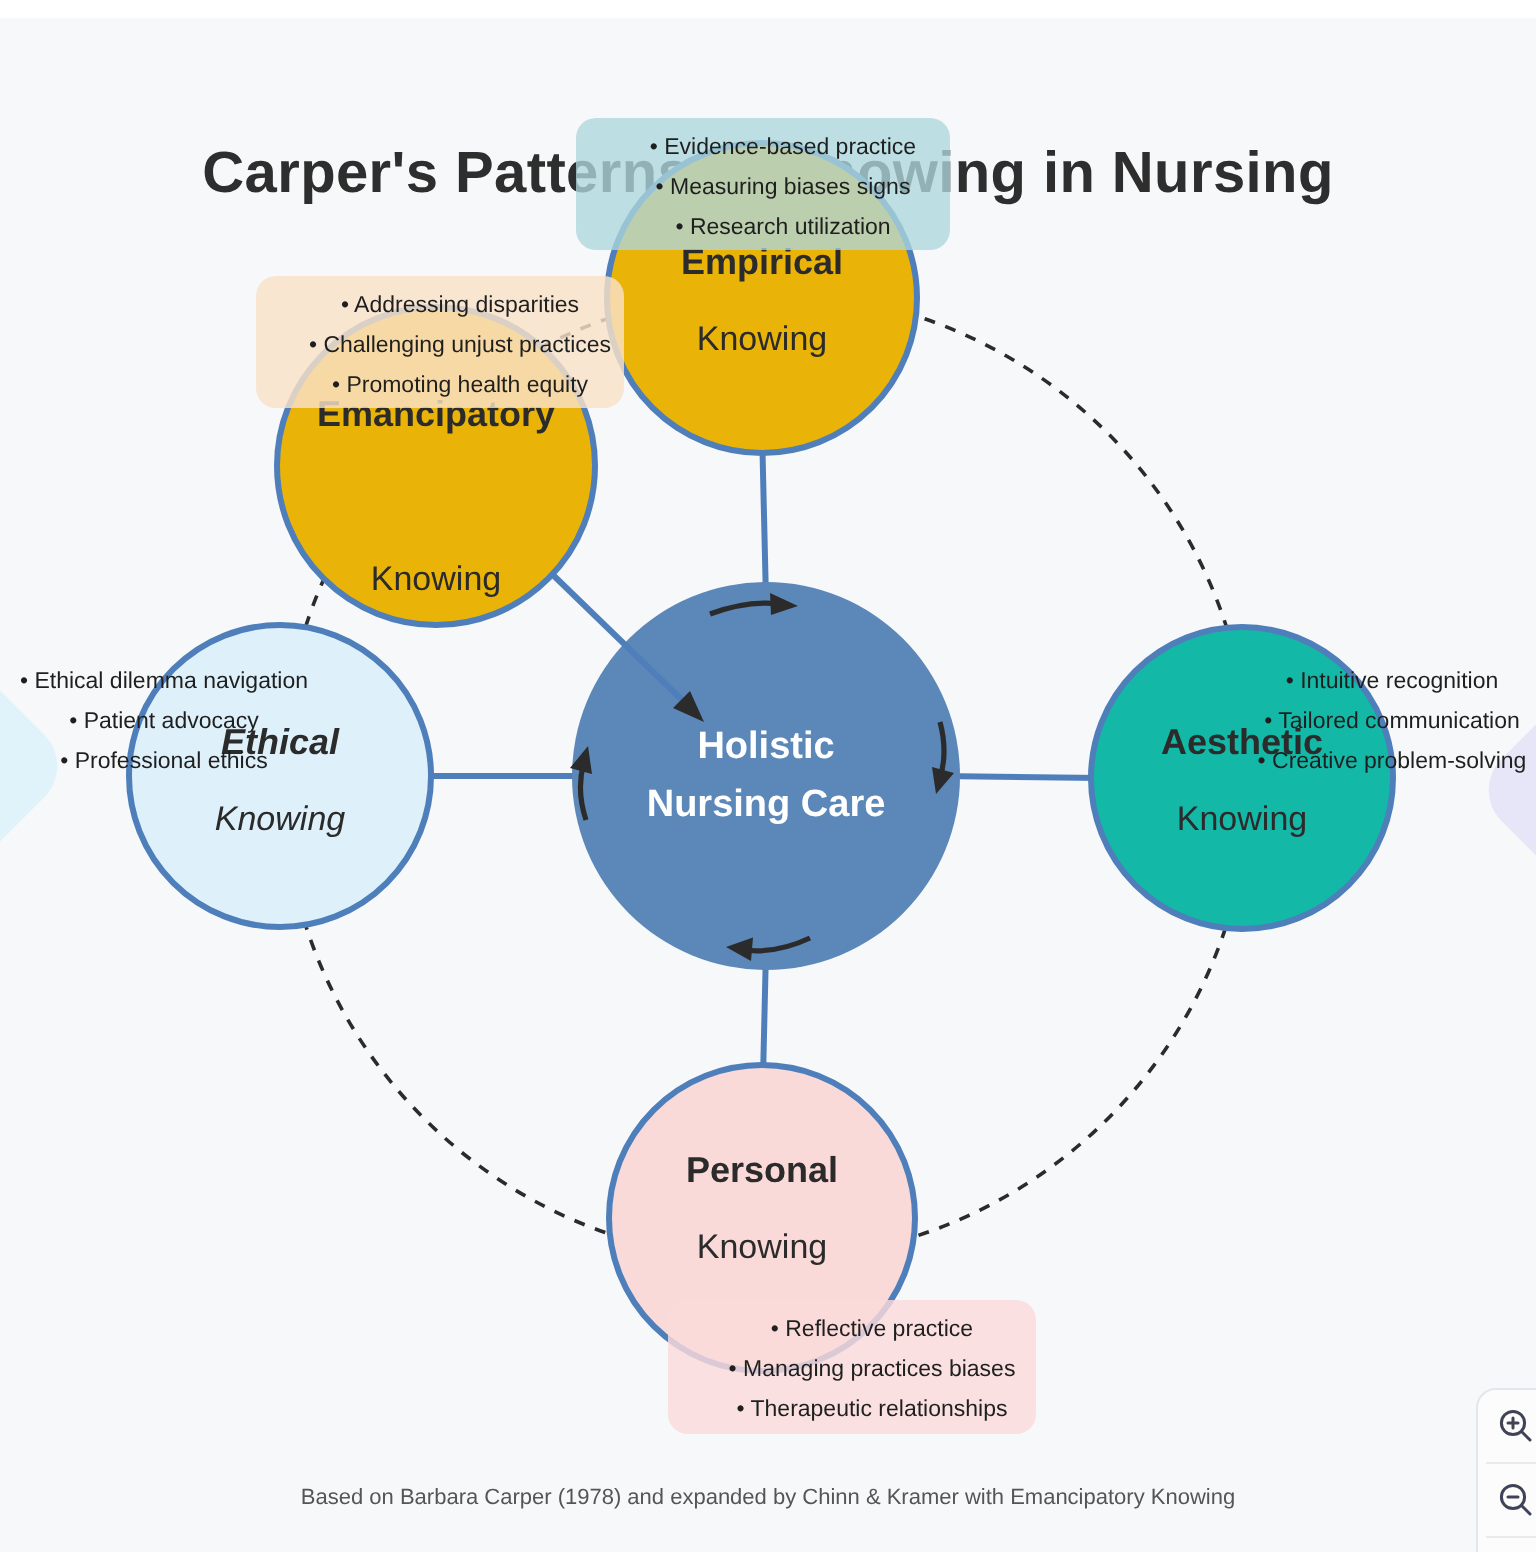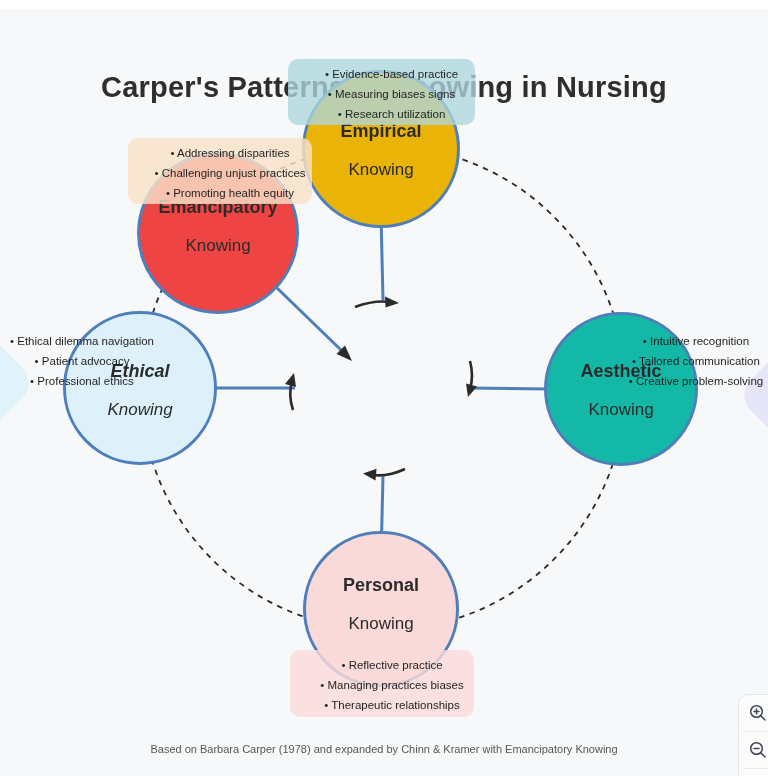--- a/index.html
+++ b/index.html
@@ -75,35 +75,39 @@
     </g>
   </svg>
 
   <div class="diamond" style="left: -95px; top: 328px; background-color: rgba(216, 240, 250, 0.75);"></div>
   <div class="diamond" style="left: 758px; top: 340px; background-color: rgba(226, 225, 248, 0.8);"></div>
 
   <div id="c-empirical" class="circle" style="background-color: #eab308;">
     <div class="t">Empirical</div>
     <div class="s">Knowing</div>
   </div>
-  <div id="c-emancipatory" class="circle" style="background-color: #ef4444;">
+  <div id="c-emancipatory" class="circle" style="background-color: #eab308; gap: 44px;">
     <div class="t">Emancipatory</div>
     <div class="s">Knowing</div>
   </div>
   <div id="c-ethical" class="circle" style="background-color: rgb(222, 241, 251); font-style: italic;">
     <div class="t">Ethical</div>
     <div class="s">Knowing</div>
   </div>
   <div id="c-aesthetic" class="circle" style="background-color: #14b8a6;">
     <div class="t">Aesthetic</div>
     <div class="s">Knowing</div>
   </div>
   <div id="c-personal" class="circle" style="background-color: rgb(249, 218, 217);">
     <div class="t">Personal</div>
     <div class="s">Knowing</div>
+  </div>
+  <div id="c-center" class="circle" style="background-color: rgb(91, 136, 184);">
+    <div>Holistic</div>
+    <div>Nursing Care</div>
   </div>
 
   <svg class="layer over" width="768" height="776">
     <line x1="276" y1="287" x2="341" y2="350" stroke-width="3" fill="none" style="stroke: rgb(78, 127, 186);"></line>
     <g style="fill: rgb(43, 43, 43);">
       <polygon points="352,361 336.5,354 345,345.5"></polygon>
       <polygon points="399,303 385,296.5 385.5,307.5"></polygon>
       <polygon points="468,397 466,383.5 477,386.5"></polygon>
       <polygon points="363,473.5 376.5,468.8 375.5,480.5"></polygon>
       <polygon points="294,373 296,387 285,384"></polygon>
@@ -129,21 +133,21 @@
   <div id="call-ethical" class="callout">
     <div>Ethical dilemma navigation</div>
     <div>Patient advocacy</div>
     <div>Professional ethics</div>
   </div>
   <div id="call-aesthetic" class="callout">
     <div>Intuitive recognition</div>
     <div>Tailored communication</div>
     <div>Creative problem-solving</div>
   </div>
-  <div id="call-personal" class="callout" style="background-color: rgba(250, 219, 219, 0.82);">
+  <div id="call-personal" class="callout" style="background-color: rgba(250, 219, 219, 0.82); margin-left: 44px;">
     <div>Reflective practice</div>
     <div>Managing practices biases</div>
     <div>Therapeutic relationships</div>
   </div>
 
   <div id="footer">Based on Barbara Carper (1978) and expanded by Chinn &amp; Kramer with Emancipatory Knowing</div>
 
   <div id="zoom-panel">
     <button>
       <svg width="22" height="22" viewBox="0 0 22 22">

